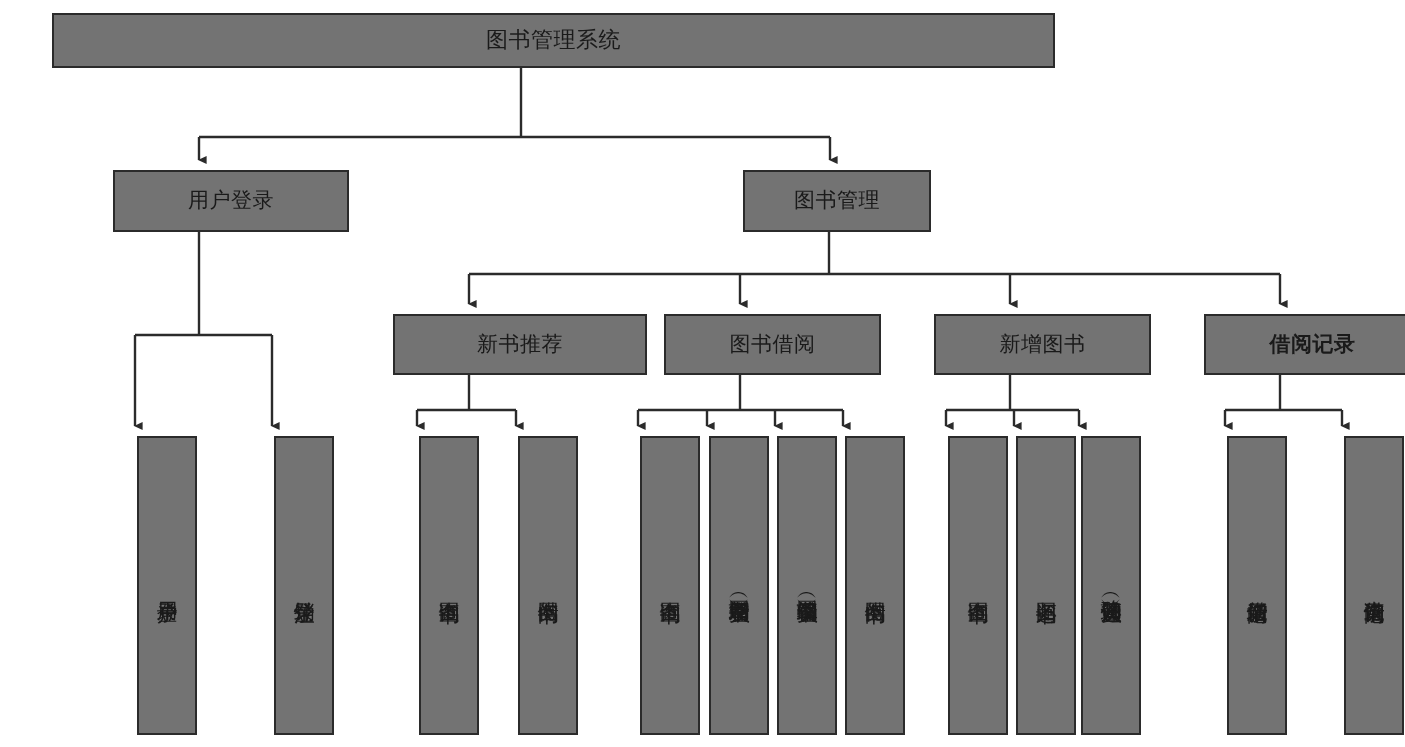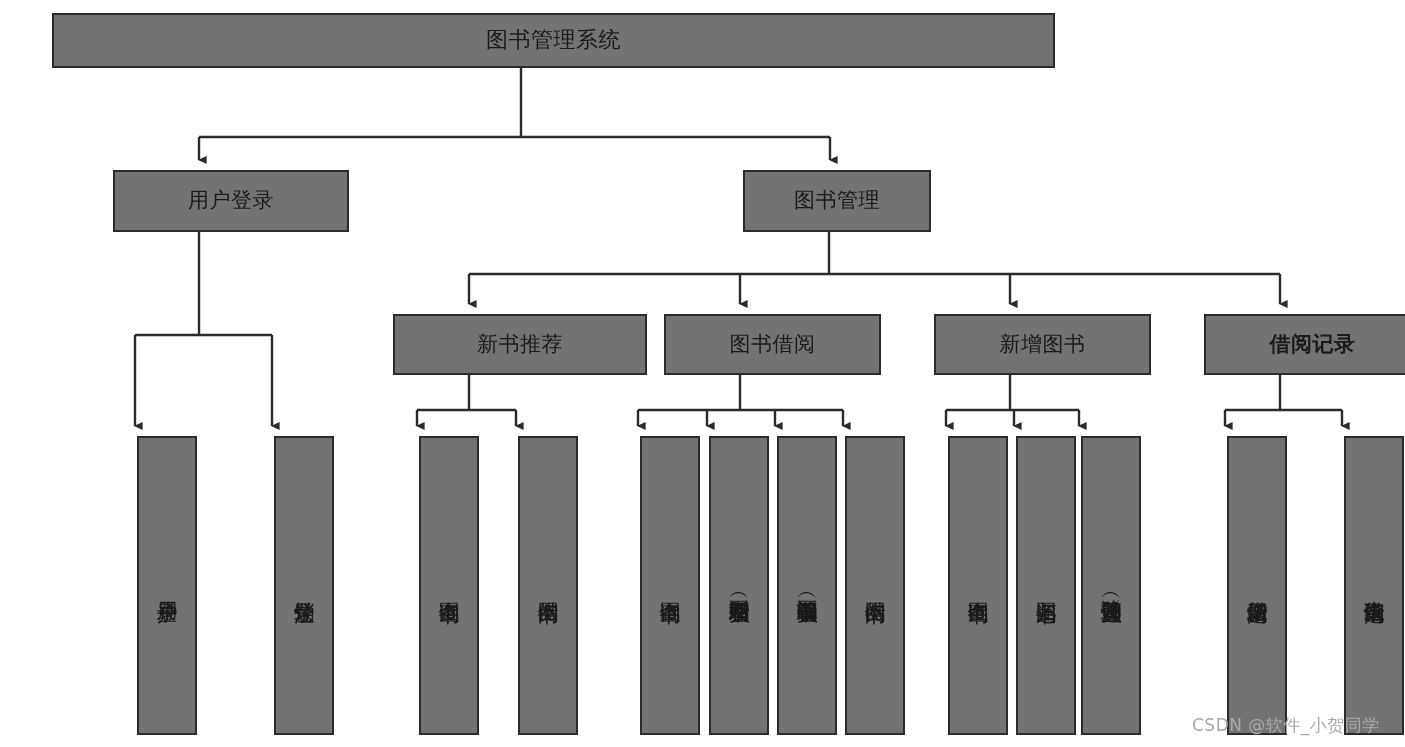--- a/index.html
+++ b/index.html
@@ -149,15 +149,14 @@
   <div class="node v" style="left:916px;top:436px;width:60px;height:299px;">查询图书</div>
 
   <div class="node v" style="left:984px;top:436px;width:60px;height:299px;">归还图书</div>
 
   <div class="node v" style="left:1049px;top:436px;width:60px;height:299px;">确认归还（管理员）</div>
 
   <div class="node v" style="left:1195px;top:436px;width:60px;height:299px;">新增借阅记录</div>
 
   <div class="node v" style="left:1312px;top:436px;width:60px;height:299px;">查询借阅记录</div>
 
-  <div class="watermark" style="left:1192px;top:714px;">CSDN @软件_小贺同学</div>
 
 </div>
 
 </body></html>

